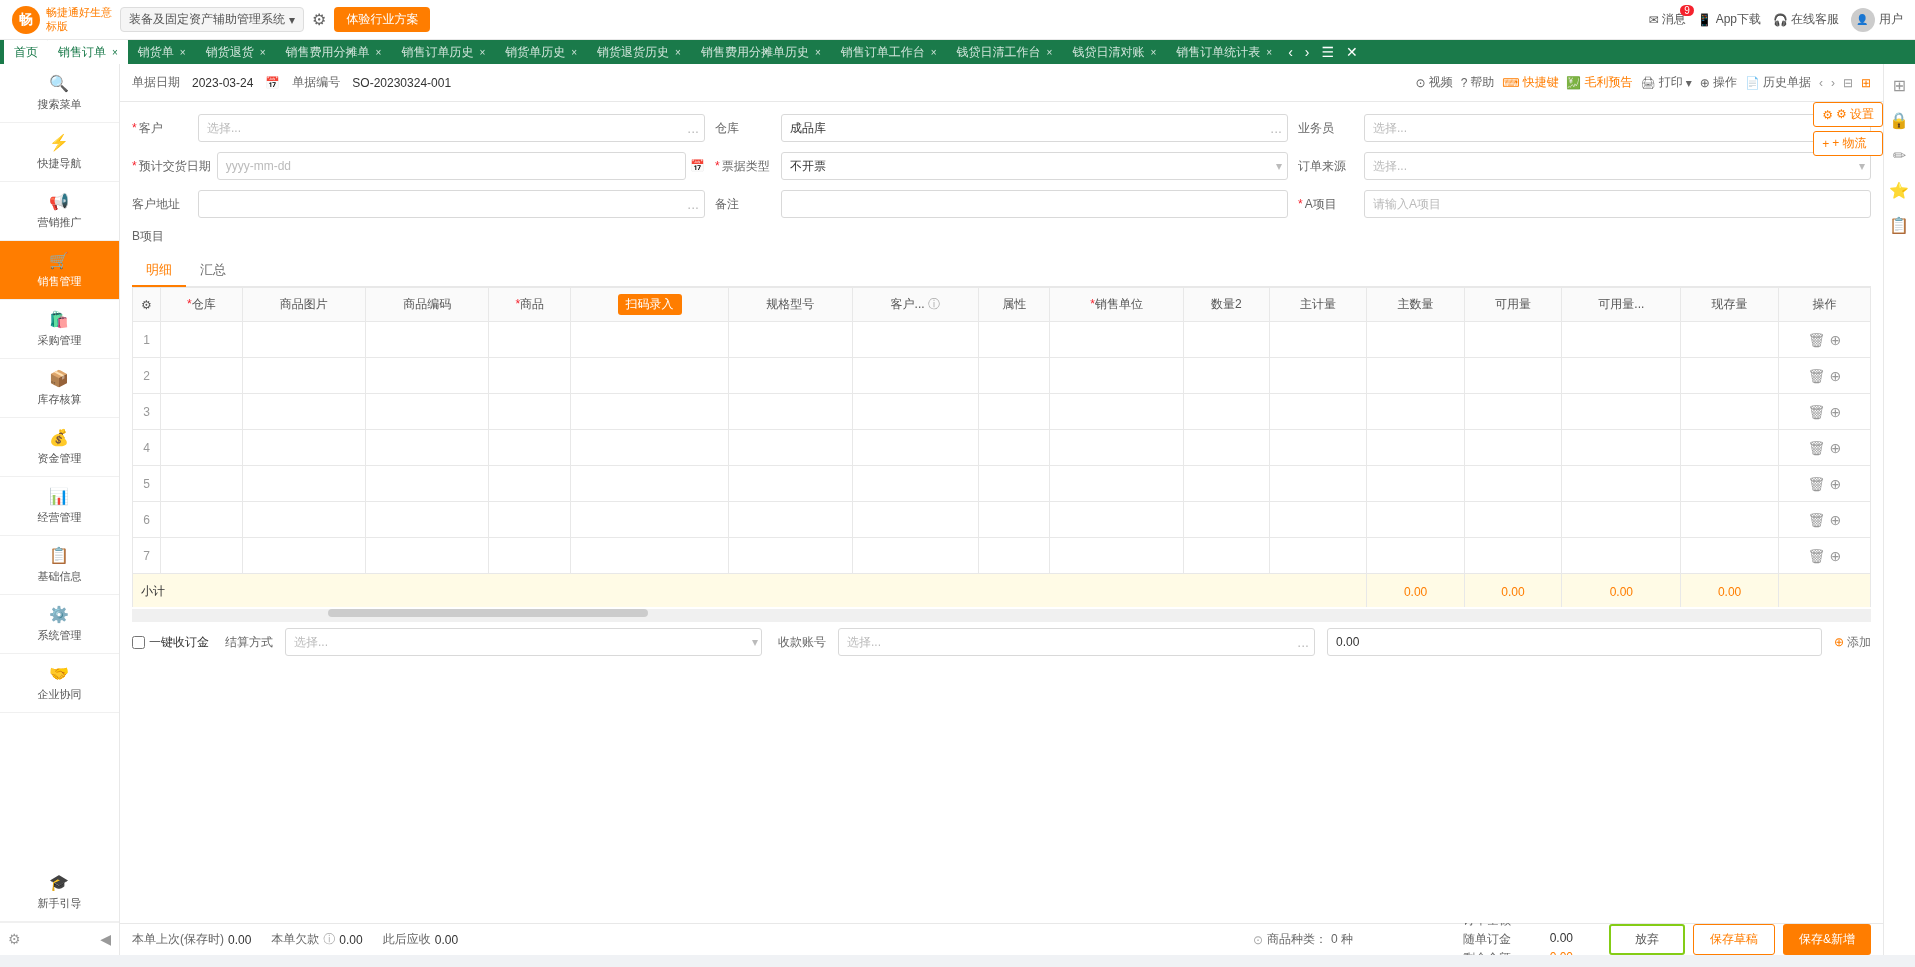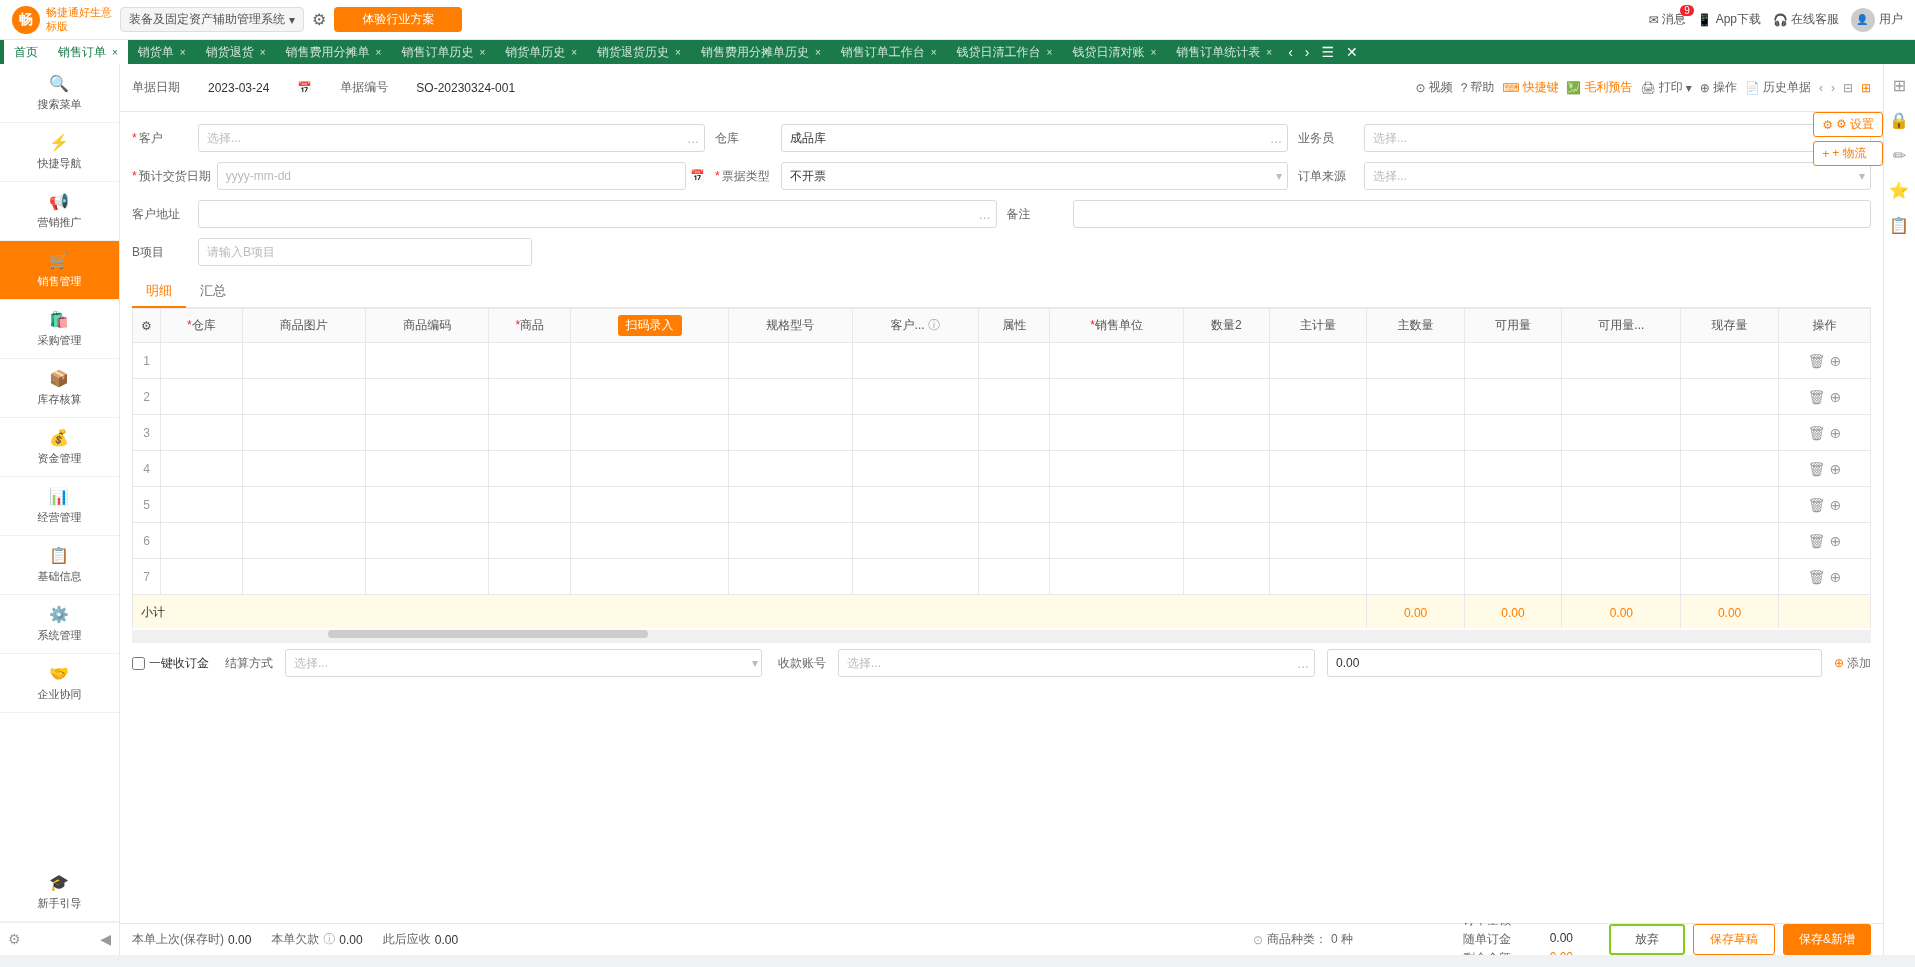--- a/index.html
+++ b/index.html
@@ -8,21 +8,21 @@
     
     .top-bar {
       display: flex; align-items: center; background: #fff; height: 40px;
       border-bottom: 1px solid #e8e8e8; padding: 0 12px; justify-content: space-between;
     }
     .top-bar-left { display: flex; align-items: center; gap: 8px; }
     .brand { display: flex; align-items: center; gap: 6px; }
     .brand-icon { width: 28px; height: 28px; background: #ff7d00; border-radius: 50%; display: flex; align-items: center; justify-content: center; color: #fff; font-size: 14px; font-weight: bold; }
     .brand-text { font-size: 11px; color: #ff7d00; line-height: 1.2; }
     .system-selector { display: flex; align-items: center; gap: 4px; background: #f5f5f5; border: 1px solid #ddd; border-radius: 4px; padding: 3px 8px; font-size: 12px; color: #555; cursor: pointer; }
-    .solution-btn { background: #ff7d00; color: #fff; border: none; border-radius: 4px; padding: 4px 28px; font-size: 12px; cursor: pointer; }
+    .solution-btn { background: #ff7d00; color: #fff; border: none; border-radius: 4px; padding: 4px 12px; font-size: 12px; cursor: pointer; }
     .top-bar-right { display: flex; align-items: center; gap: 12px; font-size: 12px; color: #555; }
     .notification { position: relative; display: flex; align-items: center; gap: 3px; }
     .badge { background: #f5222d; color: #fff; border-radius: 8px; padding: 0 4px; font-size: 10px; position: absolute; top: -6px; right: -8px; }
     .user-info { display: flex; align-items: center; gap: 4px; }
     .avatar { width: 24px; height: 24px; background: #ccc; border-radius: 50%; display: flex; align-items: center; justify-content: center; font-size: 10px; }
 
     
     .tab-bar {
       display: flex; align-items: center; background: #1a7a4a; height: 24px;
       padding: 0 4px; overflow: hidden;
@@ -52,21 +52,21 @@
     .sidebar-item.active { background: #ff7d00; color: #fff; }
     .sidebar-icon { font-size: 16px; }
     .sidebar-bottom { margin-top: auto; }
 
     
     .content { flex: 1; background: #f5f5f5; overflow: hidden; display: flex; flex-direction: column; }
 
     
     .form-toolbar {
       background: #fff; border-bottom: 1px solid #e8e8e8; padding: 6px 12px;
-      display: flex; align-items: center; gap: 28px; font-size: 12px; height: 48px;
+      display: flex; align-items: center; gap: 12px; font-size: 12px; height: 38px;
     }
     .toolbar-label { color: #666; }
     .toolbar-value { color: #333; font-weight: 500; }
     .toolbar-right { margin-left: auto; display: flex; align-items: center; gap: 8px; }
     .toolbar-btn { display: flex; align-items: center; gap: 3px; color: #666; cursor: pointer; font-size: 12px; }
     .toolbar-btn.orange { color: #ff7d00; }
 
     
     .form-body { background: #fff; padding: 12px; flex: 1; overflow-y: auto; }
     
@@ -406,28 +406,31 @@
           <span class="form-label">客户地址</span>
           <div class="form-input-wrapper">
             <div class="form-input"></div>
             <span class="form-ellipsis">...</span>
           </div>
         </div>
         <div class="form-field">
           <span class="form-label">备注</span>
           <div class="form-input" style="flex:1;"></div>
         </div>
+        <div class="form-field">
+          <span class="form-label required">A项目</span>
+          <div class="form-input placeholder" style="flex:1;">
+            <span>请输入A项目</span>
+          </div>
+        </div>
       </div>
 
       <div class="form-row">
         <div class="form-field" style="max-width:400px;">
           <span class="form-label">B项目</span>
-          <div class="form-input placeholder" style="flex:1;">
-            <span>请输入B项目</span>
-          </div>
         </div>
       </div>
 
       <div class="detail-tabs">
         <div class="detail-tab active">
           <span>明细</span>
         </div>
         <div class="detail-tab">
           <span>汇总</span>
         </div>

